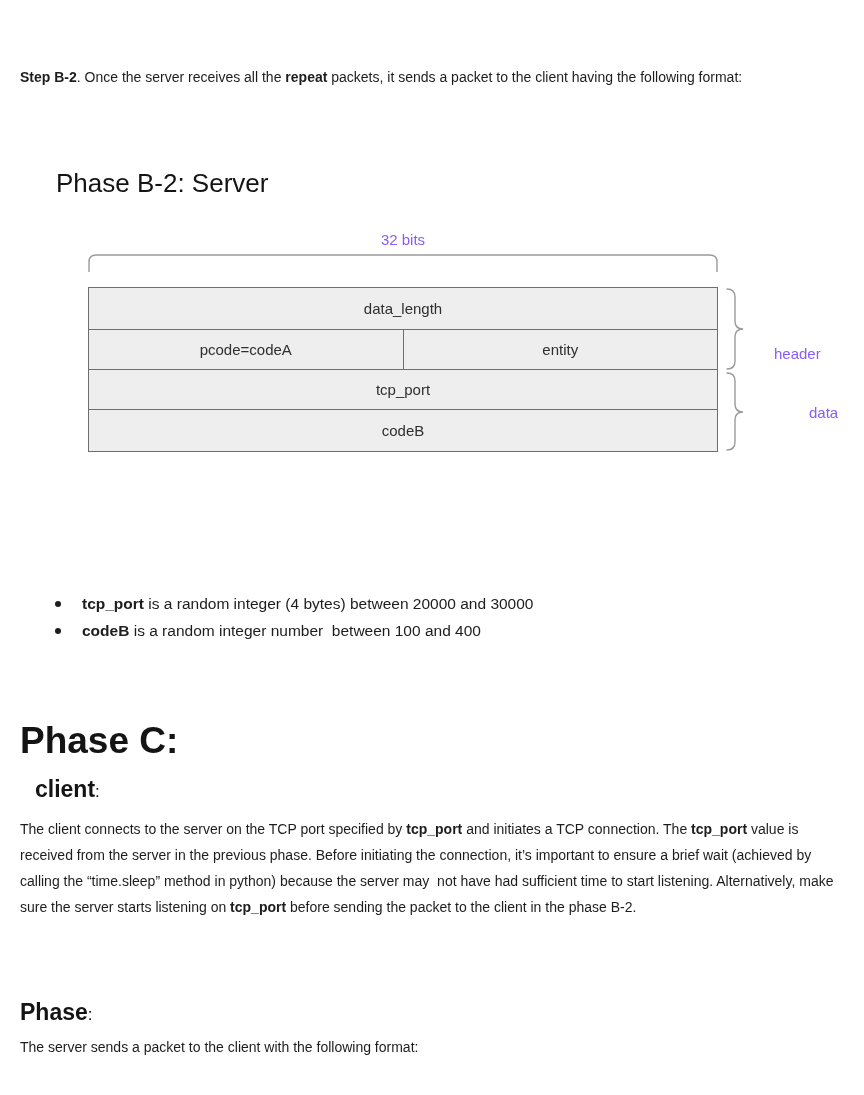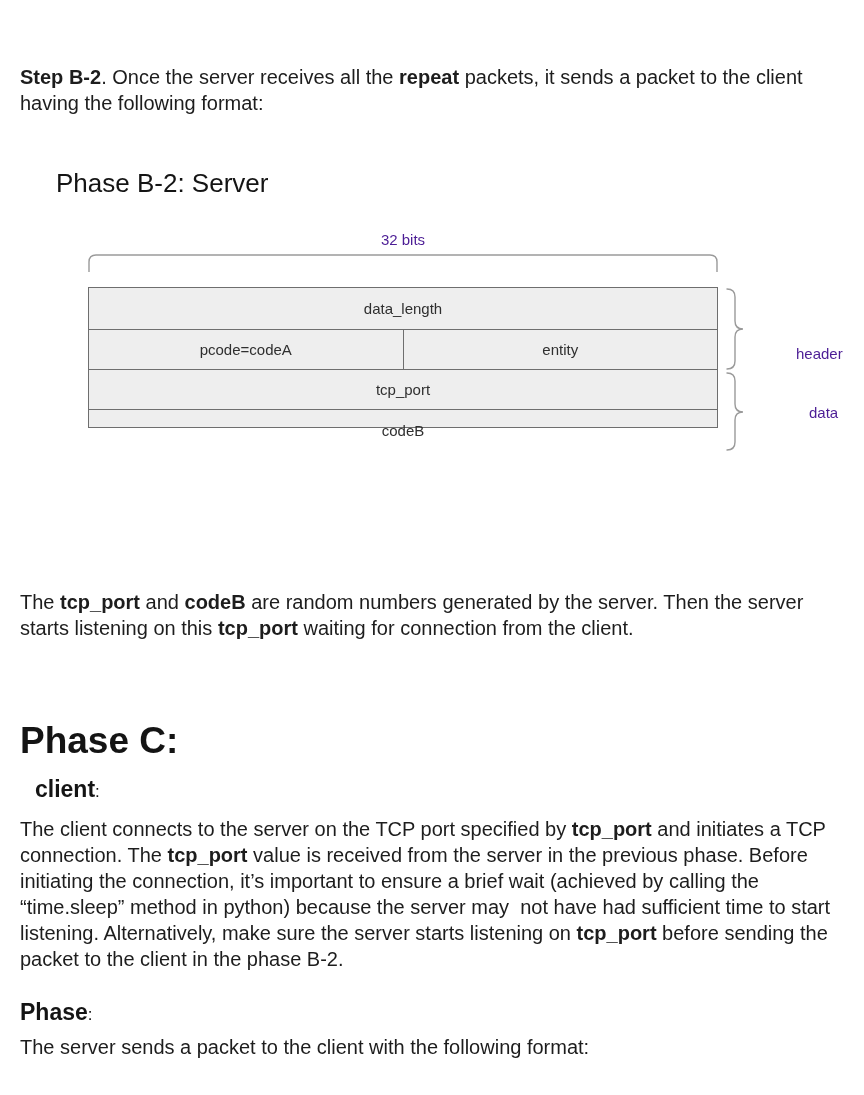--- a/index.html
+++ b/index.html
@@ -9,21 +9,21 @@
     background:#ffffff;
     color:#1d1d1d;
     font-family:"Liberation Sans", sans-serif;
     overflow:hidden;
     --cell-fill:#eeeeee;
     --cell-border:#6e6e6e;
     --brace-color:#9a9a9a;
   }
   .abs { position:absolute; }
   .body-text {
-    font-size:20px;
+    font-size:14px;
     line-height:26px;
     white-space:pre-wrap;
   }
   .b { font-weight:bold; }
   .h-phase-b2 {
     font-size:26px;
     font-weight:400;
     line-height:1.1;
     color:#141414;
   }
@@ -36,28 +36,28 @@
   .h-sub {
     font-size:23px;
     font-weight:700;
     line-height:1.1;
     color:#141414;
   }
   .h-sub .colon { font-weight:400; font-size:17px; }
   .diagram-label {
     font-size:15px;
     line-height:1.1;
-    color:#4c1d95;
+    color:#8b5cf6;
   }
   .bits-label {
     left:88px; top:232px; width:630px;
     text-align:center;
   }
   .ptable {
-    left:88px; top:287px; width:630px; height:141px;
+    left:88px; top:287px; width:630px; height:165px;
     border:1px solid var(--cell-border);
     background:var(--cell-fill);
   }
   .prow { display:flex; width:100%; }
   .prow + .prow { border-top:1px solid var(--cell-border); }
   .pcell {
     flex:1; display:flex; align-items:center; justify-content:center;
     font-size:15px; color:#2f2f2f;
   }
   .pcell + .pcell { border-left:1px solid var(--cell-border);text-align:right; }
@@ -111,26 +111,29 @@
   </div>
 
   <svg class="abs brace-svg" style="left:723px; top:287px;" width="24" height="84" viewBox="0 0 24 84">
     <path d="M4,2 Q12,2 12,10 L12,34 Q12,42 20,42 Q12,42 12,50 L12,74 Q12,82 4,82" fill="none" stroke="currentColor" stroke-width="1.4" stroke-linecap="round"></path>
   </svg>
 
   <svg class="abs brace-svg" style="left:723px; top:371px;" width="24" height="82" viewBox="0 0 24 82">
     <path d="M4,2 Q12,2 12,10 L12,33 Q12,41 20,41 Q12,41 12,49 L12,71 Q12,79 4,79" fill="none" stroke="currentColor" stroke-width="1.4" stroke-linecap="round"></path>
   </svg>
 
-  <div class="abs diagram-label" style="left:796px; top:346px;text-align:right;">header</div>
+  <div class="abs diagram-label" style="left:774px; top:346px;text-align:right;">header</div>
   <div class="abs diagram-label" style="left:761px; top:405px;margin-left:48px;">data</div>
 </div>
 
 <div class="abs" style="left:20px; top:589px; width:824px;">
-  <p class="body-text"><span>The </span><span class="b">tcp_port</span><span> and </span><span class="b">codeB</span><span> are random numbers generated by the server. Then the server starts listening on this </span><span class="b">tcp_port</span><span> waiting for connection from the client.</span></p>
+  <ul class="bullets">
+    <li><span class="b">tcp_port</span><span> is a random integer (4 bytes) between 20000 and 30000</span></li>
+    <li><span class="b">codeB</span><span> is a random integer number  between 100 and 400</span></li>
+  </ul>
 </div>
 
 <h1 class="abs h-title" style="left:20px; top:722px;">Phase C:</h1>
 
 <h3 class="abs h-sub" style="left:35px; top:777px;"><span>client</span><span class="colon">:</span></h3>
 
 <p class="abs body-text" style="left:20px; top:816px; width:826px;"><span>The client connects to the server on the TCP port specified by </span><span class="b">tcp_port</span><span> and initiates a TCP connection. The </span><span class="b">tcp_port</span><span> value is received from the server in the previous phase. Before initiating the connection, it’s important to ensure a brief wait (achieved by calling the “time.sleep” method in python) because the server may  not have had sufficient time to start listening. Alternatively, make sure the server starts listening on </span><span class="b">tcp_port</span><span> before sending the packet to the client in the phase B-2.</span></p>
 
 <h3 class="abs h-sub" style="left:20px; top:1000px;"><span>Phase</span><span class="colon">:</span></h3>
 

